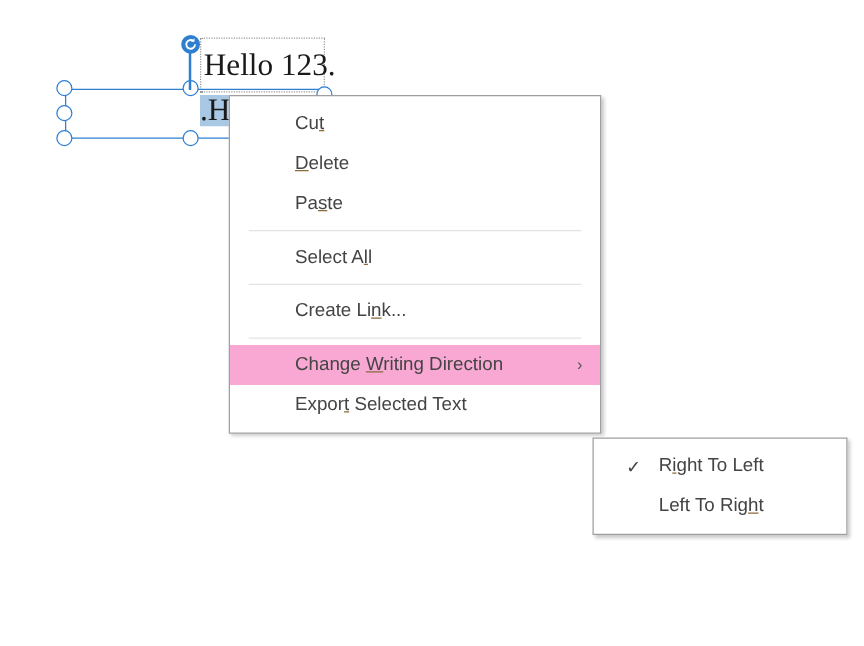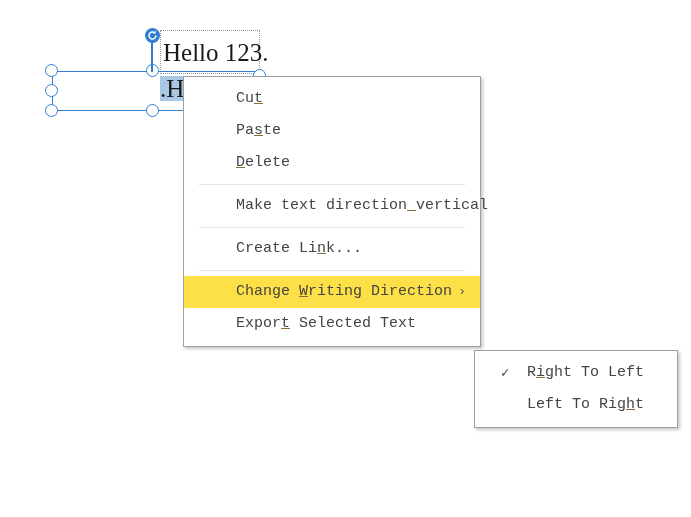--- a/index.html
+++ b/index.html
@@ -83,23 +83,23 @@
 
   .menu-item {
     position: relative;
     height: 32px;
     line-height: 32px;
     padding: 0 2px 0 52px;
     font-size: 15px;
     color: #444444;
     white-space: nowrap;
     cursor: default;
-    font-family: Liberation Mono, monospace;
+    font-family: Liberation Sans, sans-serif;
   }
-  .menu-item.highlight { background: #fde047; }
+  .menu-item.highlight { background: #f9a8d4; }
   .menu-item .acc {
     text-decoration: underline;
     text-decoration-color: #8a6a3a;
     text-underline-offset: 1px;
   }
   .menu-sep {
     height: 1px;
     background: #e3e3e3;
     margin: 5px 15px 5px 15px;
   }
@@ -148,24 +148,24 @@
   <div class="rot-handle" style="left:145px; top:12px;">
     <svg width="15" height="15" viewBox="0 0 15 15" aria-hidden="true">
       <path d="M11 7.5a3.5 3.5 0 1 1-1.3-2.72" fill="none" stroke="#ffffff" stroke-width="1.5"></path>
       <path d="M10.6 2.6 L10.6 5.4 L7.8 5.4 Z" fill="#ffffff"></path>
     </svg>
   </div>
 </div>
 
 <div class="menu" id="main-menu">
     <div class="menu-item"><span>Cu<span class="acc">t</span></span></div>
+    <div class="menu-item"><span><span class="acc">D</span>elete</span></div>
     <div class="menu-item"><span>Pa<span class="acc">s</span>te</span></div>
-    <div class="menu-item"><span><span class="acc">D</span>elete</span></div>
     <div class="menu-sep"></div>
-    <div class="menu-item"><span>Make text direction<span class="acc"> </span>vertical</span></div>
+    <div class="menu-item"><span>Select A<span class="acc">l</span>l</span></div>
     <div class="menu-sep"></div>
     <div class="menu-item"><span>Create Li<span class="acc">n</span>k...</span></div>
     <div class="menu-sep"></div>
     <div class="menu-item highlight"><span>Change <span class="acc">W</span>riting Direction</span><span class="submenu-arrow">›</span></div>
     <div class="menu-item"><span>Expor<span class="acc">t</span> Selected Text</span></div>
   </div>
 
 <div class="menu" id="sub-menu">
     <div class="menu-item"><span class="check-mark">✓</span><span>R<span class="acc">i</span>ght To Left</span></div>
     <div class="menu-item"><span class="check-mark"></span><span>Left To Rig<span class="acc">h</span>t</span></div>

